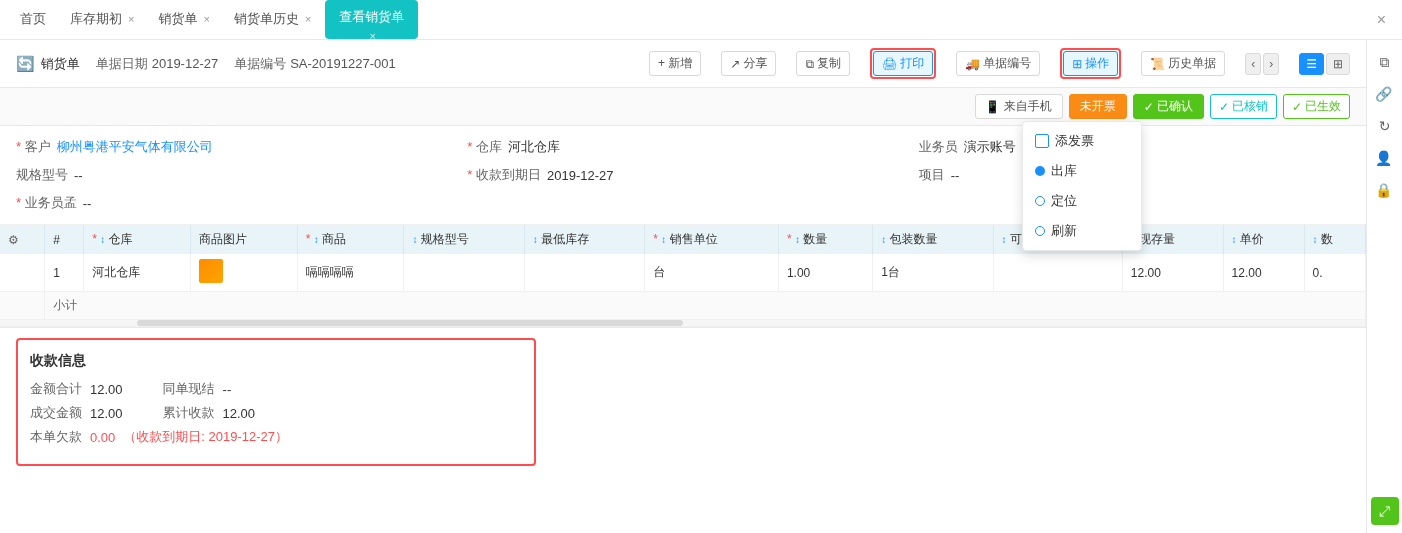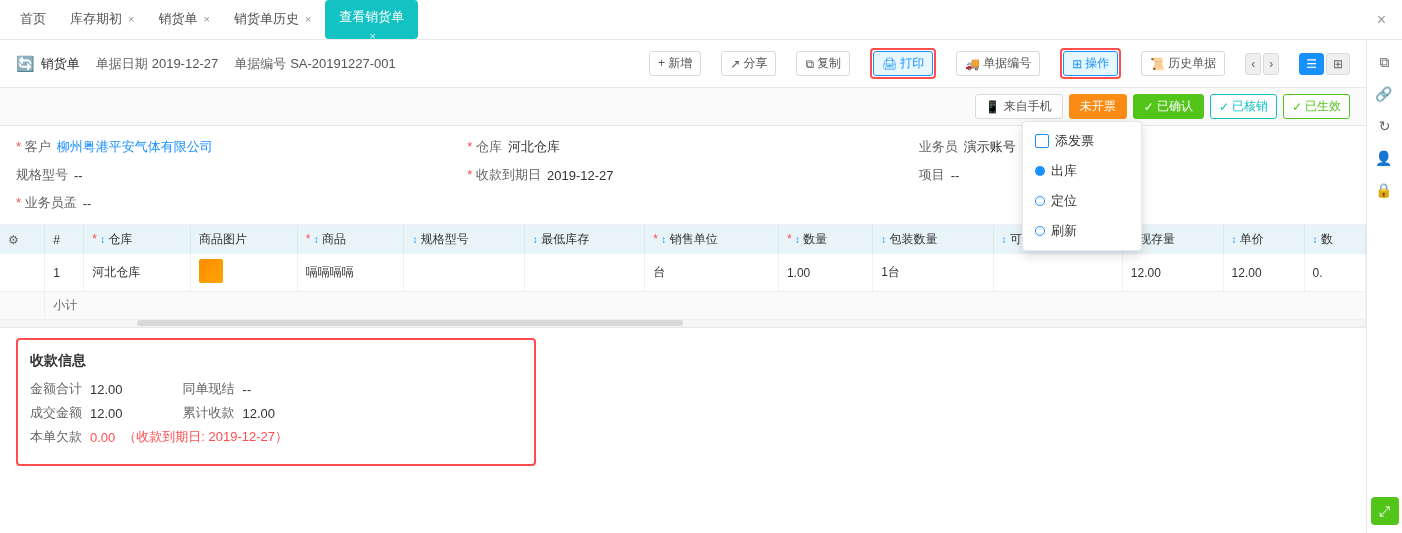--- a/index.html
+++ b/index.html
@@ -88,21 +88,21 @@
     .gear-icon { color: #666; cursor: pointer; }
     .scrollbar-row td { padding: 0; height: 6px; background: #f5f5f5; }
     .scrollbar-thumb { height: 6px; width: 40%; background: #d9d9d9; border-radius: 3px; margin-left: 10%; }
 
     
     .payment-info {
       border: 2px solid #ff4d4f; margin: 10px 16px; padding: 12px;
       border-radius: 4px; max-width: 520px; background: #fff;
     }
     .payment-title { font-weight: 600; font-size: 14px; margin-bottom: 10px; }
-    .payment-row { display: flex; gap: 60px; margin-bottom: 6px; }
+    .payment-row { display: flex; gap: 40px; margin-bottom: 6px; }
     .payment-item { display: flex; gap: 8px; align-items: center; font-size: 13px; }
     .payment-item label { color: #666; white-space: nowrap; }
     .payment-item .amount { color: #333; }
     .payment-item .due-amount { color: #ff4d4f; }
 
     
     .dropdown-menu {
       position: absolute; top: 81px; right: 260px; background: #fff;
       border: 1px solid #e8e8e8; border-radius: 4px; box-shadow: 0 4px 12px rgba(0,0,0,0.15);
       z-index: 100; min-width: 120px; padding: 4px 0;

